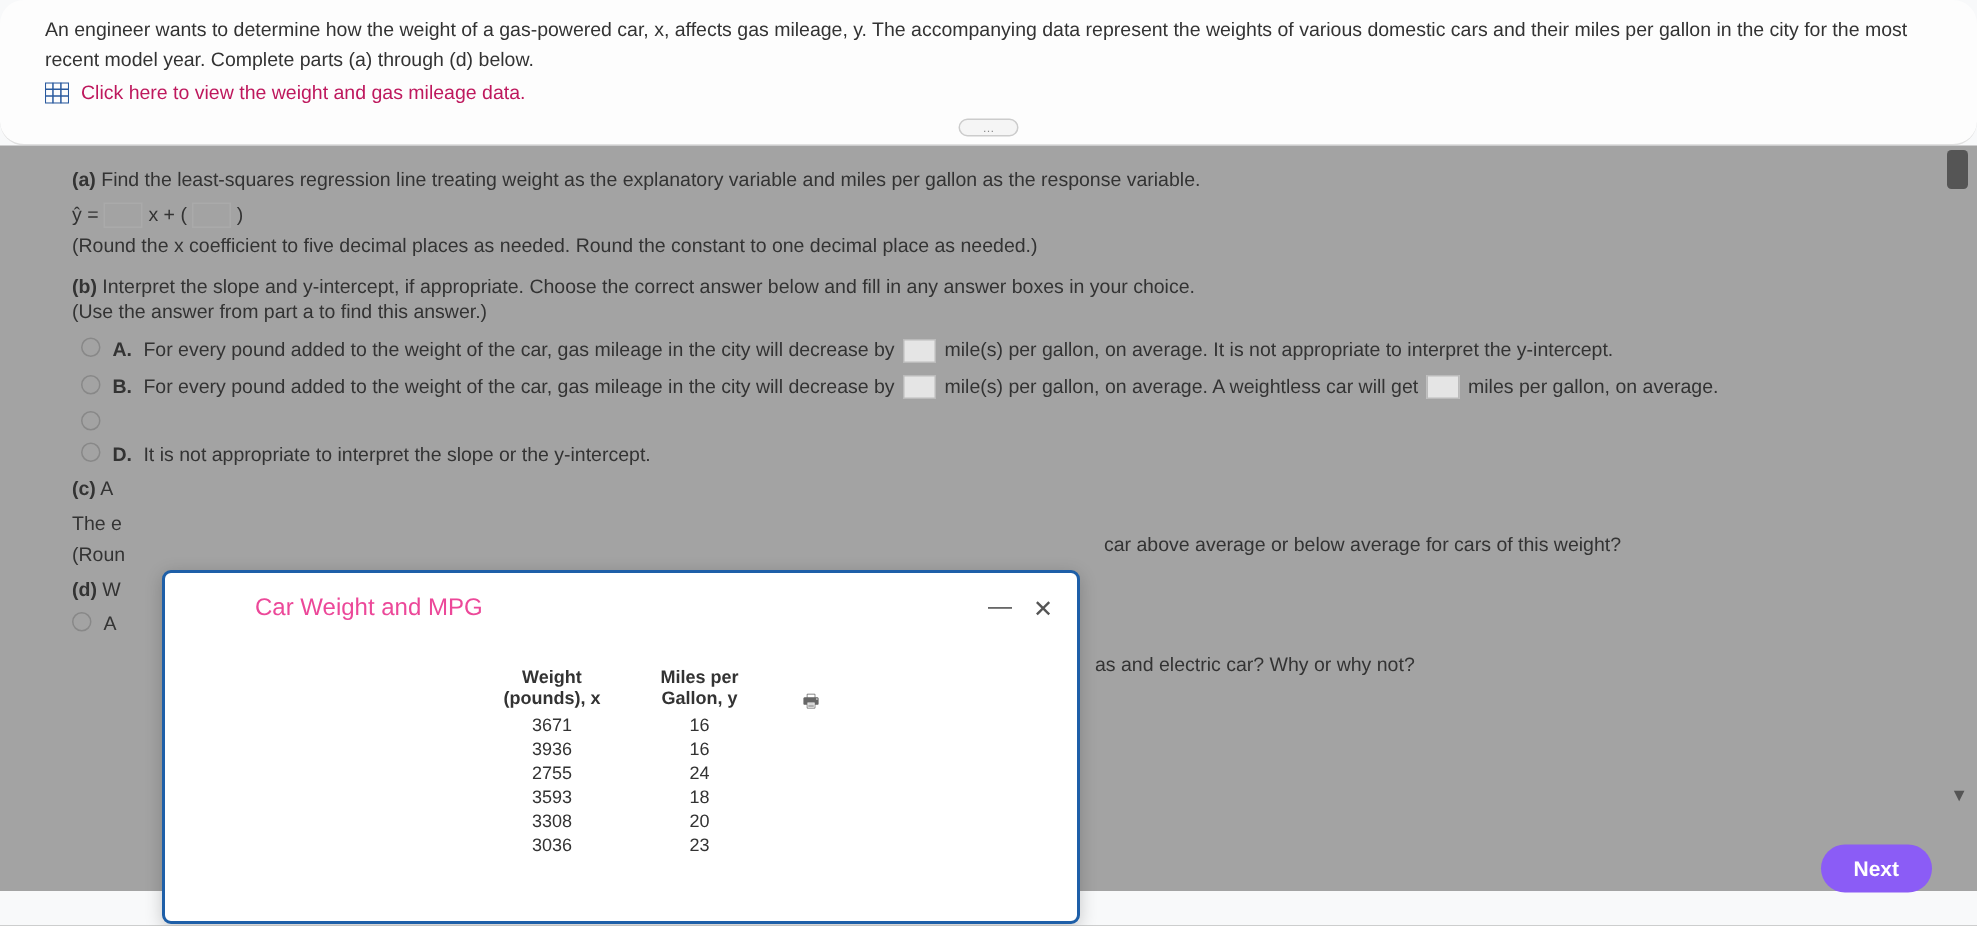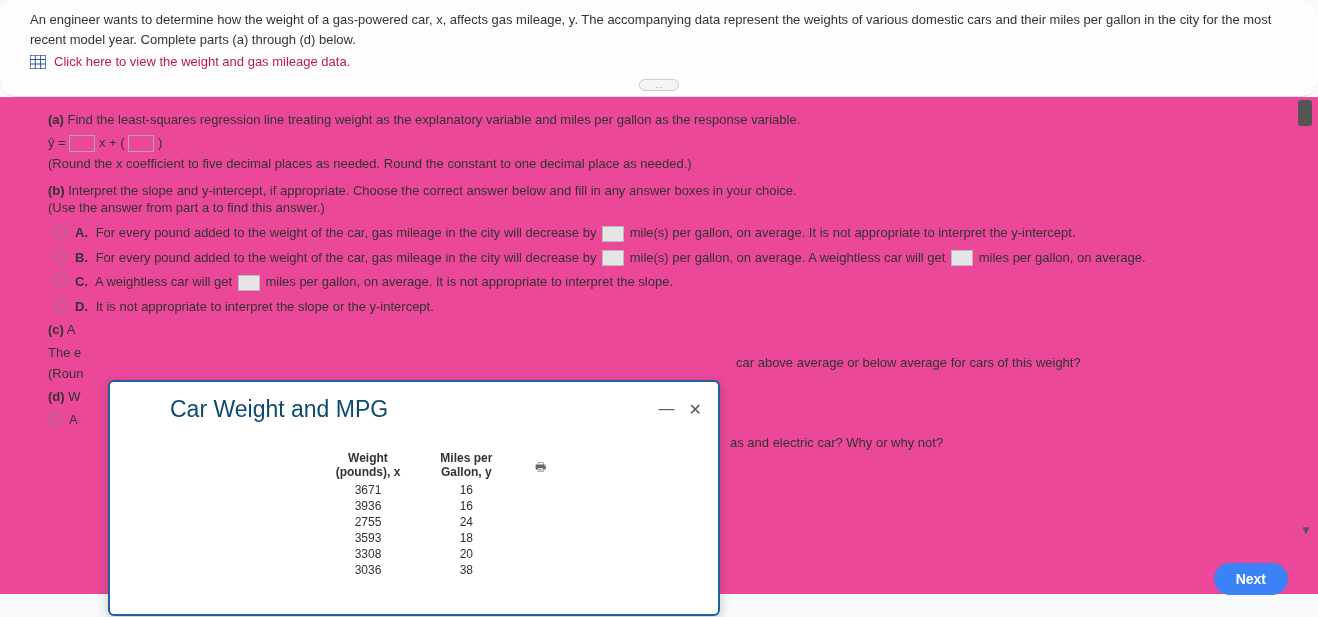--- a/index.html
+++ b/index.html
@@ -45,21 +45,21 @@
   width: 40px; height: 12px;
   border: 1px solid #ccc;
   border-radius: 10px;
   margin: 10px auto 0 auto;
   background: #f5f5f5;
   display: flex; align-items: center; justify-content: center;
   font-size: 8px; color: #888; cursor: pointer;
 }
 .main {
   padding: 15px 30px 10px 48px;
-  background: #ec4899;
+  background: #a3a3a3;
   position: relative;
   height: calc(100% - 120px);
 }
 .part-label { font-weight: bold; }
 .input-small {
   width: 26px; height: 17px;
   border: 1px solid #aaa;
   display: inline-block;
   vertical-align: middle;
 }
@@ -113,21 +113,21 @@
   border: 2px solid #1e5fa8;
   border-radius: 6px;
   box-shadow: 0 3px 12px rgba(0,0,0,0.2);
 }
 .popup-header {
   display: flex;
   justify-content: space-between;
   align-items: center;
   padding: 14px 16px 6px 60px;
 }
-.popup-title { font-size: 23px; color: #0c4a6e; text-align: center; }
+.popup-title { font-size: 16px; color: #ec4899; text-align: center; }
 .popup-controls { display: flex; gap: 14px; font-size: 16px; color: #555; }
 .popup-controls span { cursor: pointer; }
 .data-table {
   margin: 20px auto 0 auto;
   border-collapse: collapse;
   font-size: 12px;
 }
 .data-table th {
   font-weight: bold;
   padding: 2px 20px;
@@ -144,21 +144,21 @@
   left: 425px;
   font-size: 12px;
   color: #666;
 }
 .bottom-bar {
   position: absolute;
   bottom: 22px;
   right: 30px;
 }
 .next-btn {
-  background: #3b82f6;
+  background: #8b5cf6;
   color: #fff;
   border: none;
   padding: 8px 22px;
   border-radius: 18px;
   font-size: 14px;
   font-weight: bold;
   cursor: pointer;
 }
 .scrollbar-right {
   position: absolute;
@@ -238,25 +238,20 @@
       <span>For every pound added to the weight of the car, gas mileage in the city will decrease by</span>
       <span class="fill-box"></span>
       <span>mile(s) per gallon, on average. A weightless car will get</span>
       <span class="fill-box"></span>
       <span>miles per gallon, on average.</span>
     </span>
   </div>
 
   <div class="mc-row">
     <span class="radio"></span>
-    <span><span class="mc-letter">C.</span>
-      <span>A weightless car will get</span>
-      <span class="fill-box"></span>
-      <span>miles per gallon, on average. It is not appropriate to interpret the slope.</span>
-    </span>
   </div>
 
   <div class="mc-row">
     <span class="radio"></span>
     <span><span class="mc-letter">D.</span>
       <span>It is not appropriate to interpret the slope or the y-intercept.</span>
     </span>
   </div>
 
   <div class="truncated-rows" style="margin-top:6px;">
@@ -315,21 +310,21 @@
         <tr>
           <td>3593</td>
           <td>18</td>
         </tr>
         <tr>
           <td>3308</td>
           <td>20</td>
         </tr>
         <tr>
           <td>3036</td>
-          <td>38</td>
+          <td>23</td>
         </tr>
       </tbody>
   </table>
 </div>
 
 <div class="scrollbar-right"></div>
 <div class="scroll-arrow-down">▼</div>
 
 <div class="bottom-bar">
   <button class="next-btn">Next</button>

